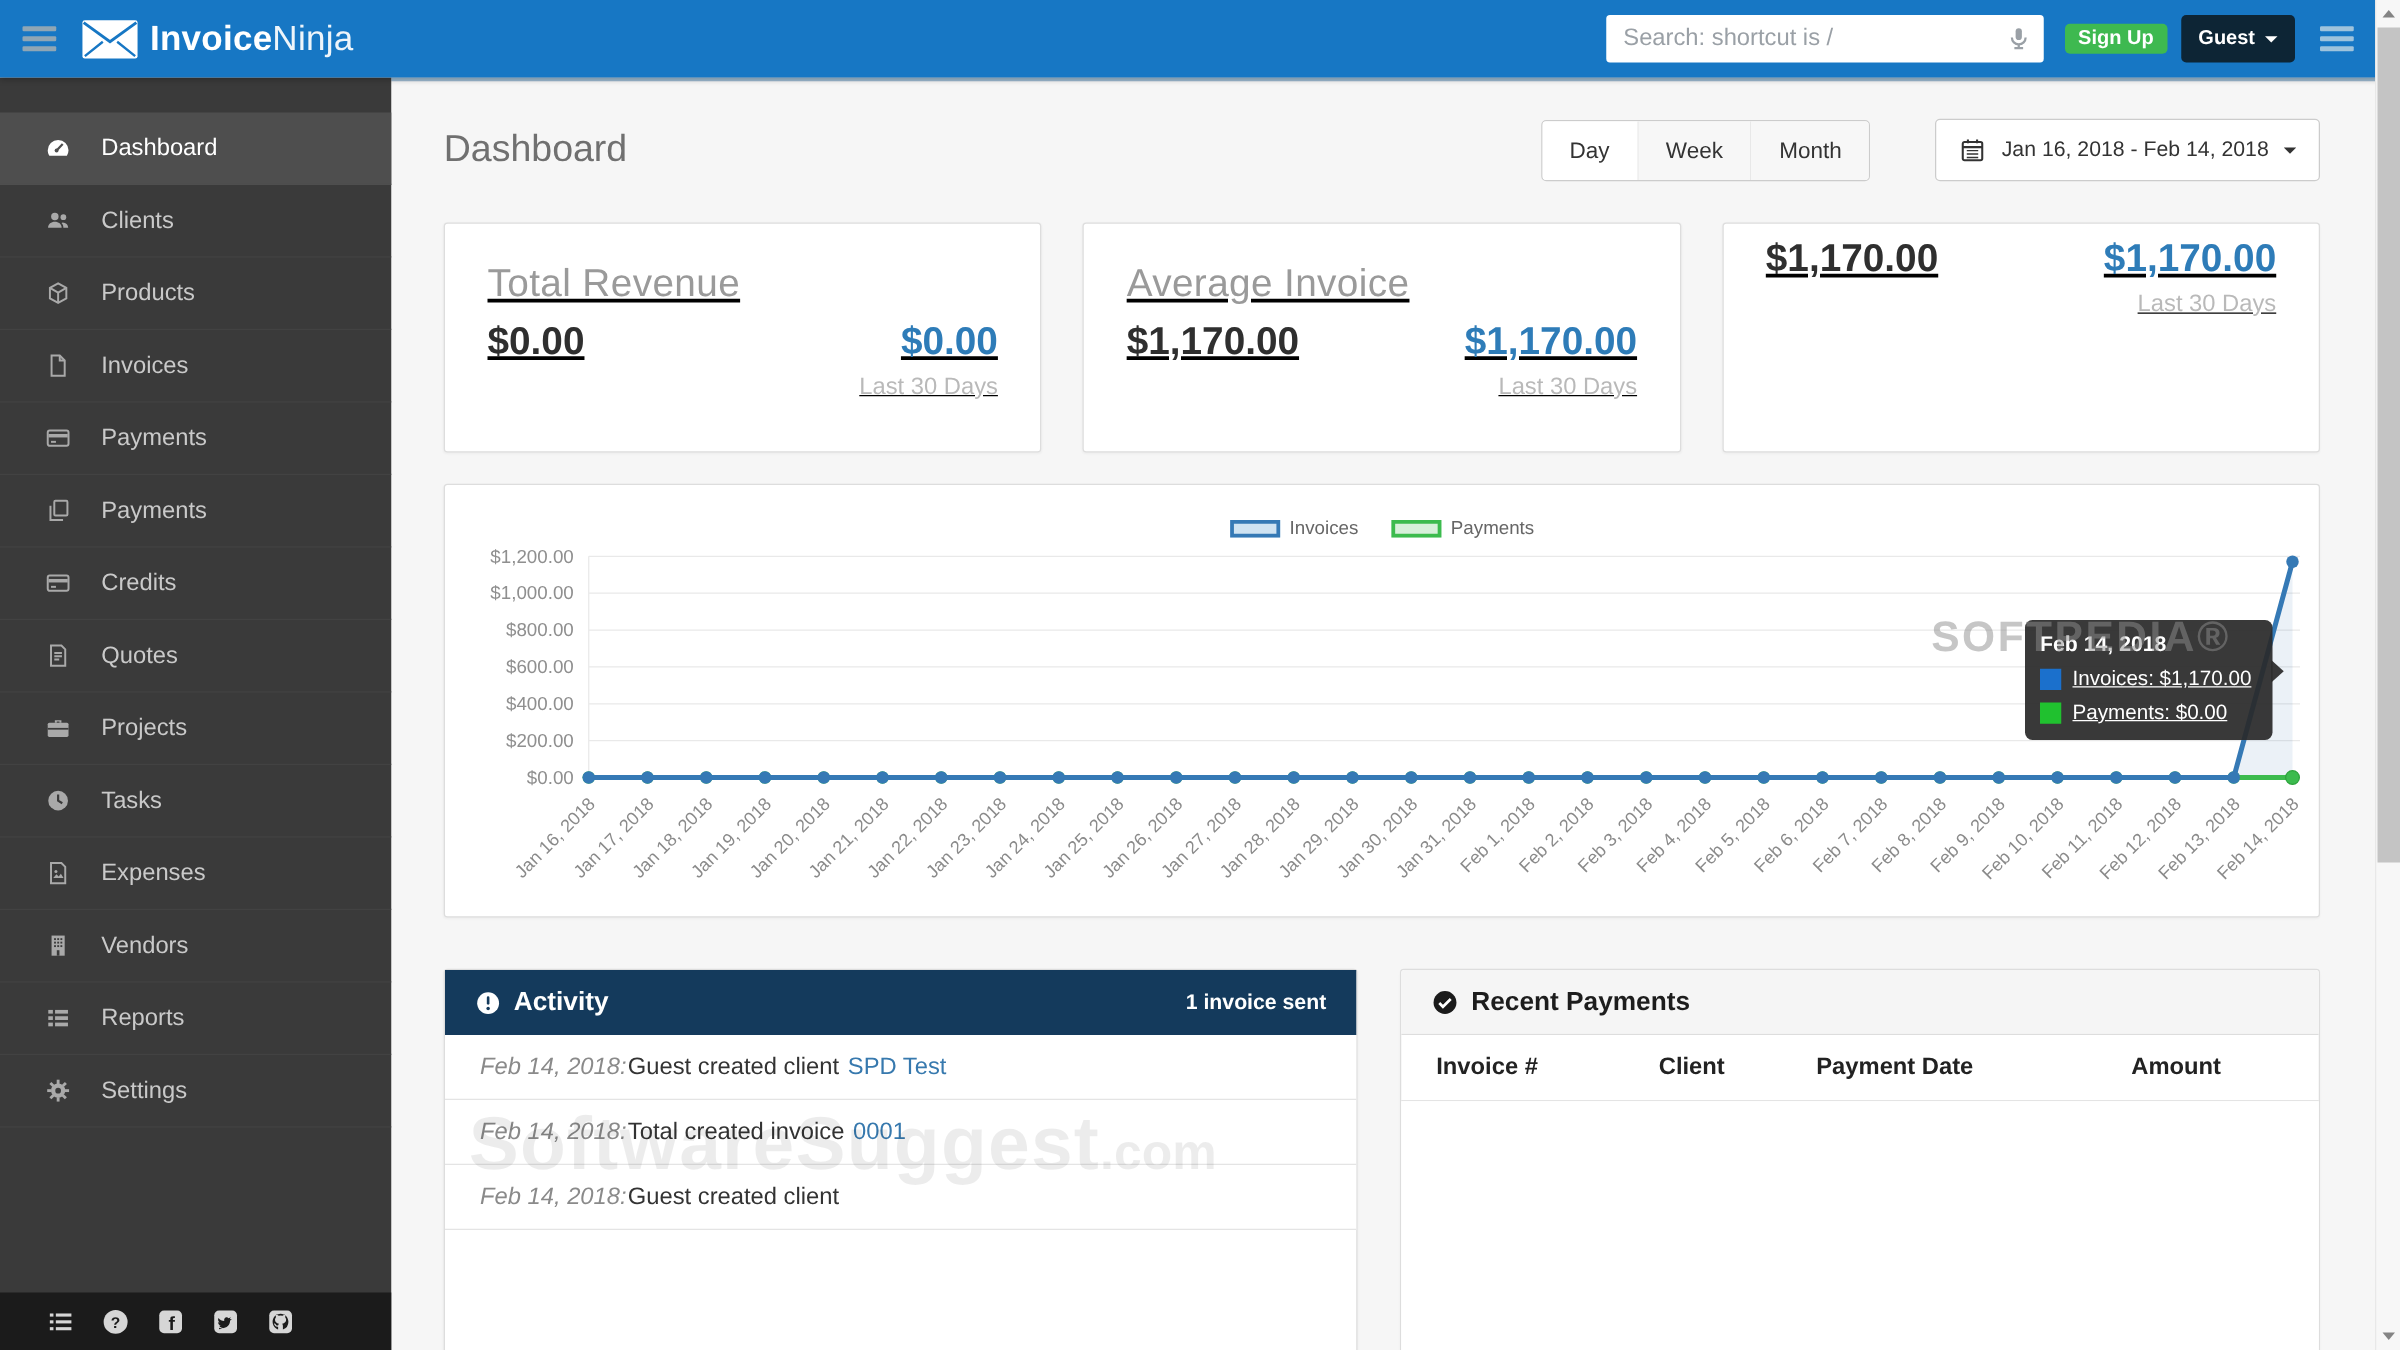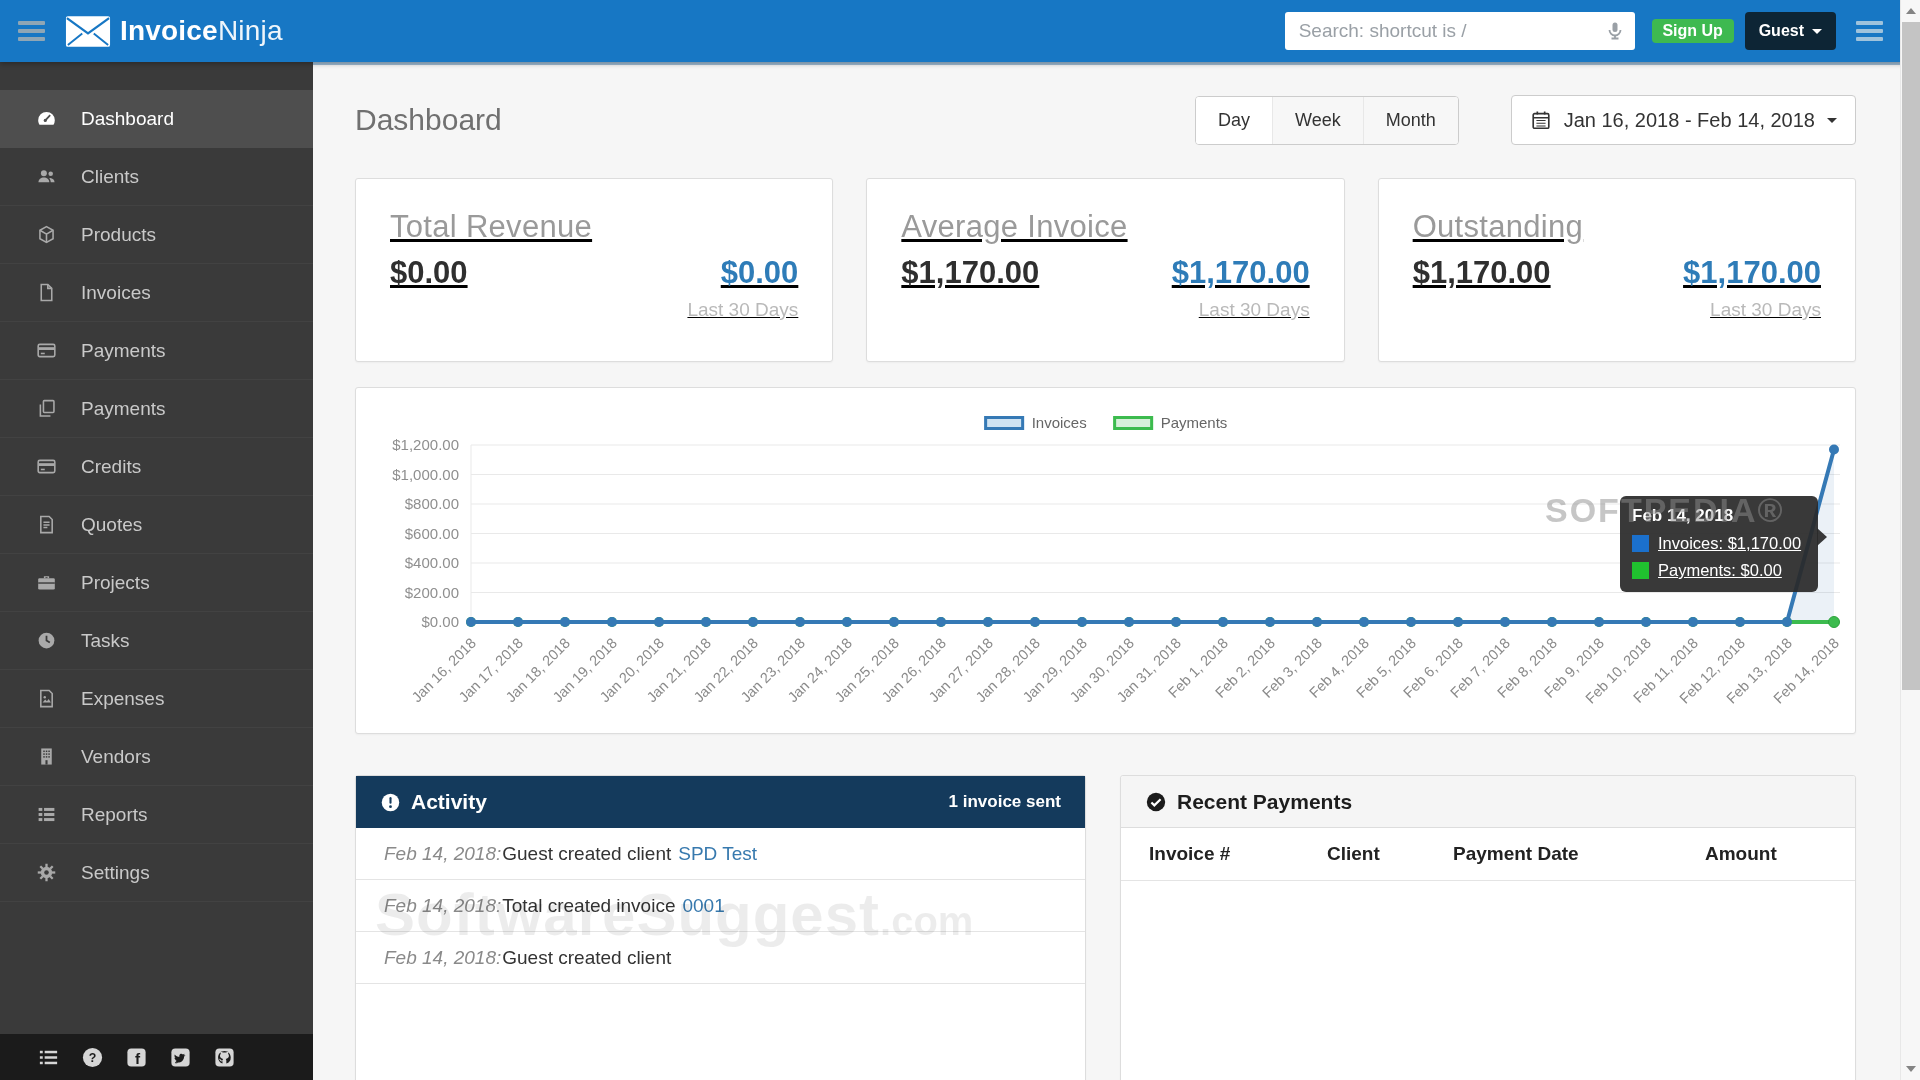--- a/index.html
+++ b/index.html
@@ -57,21 +57,21 @@
   .content { position:absolute; top:62px; left:313px; right:0; bottom:0; background:#f6f6f6;
              padding:0 64px 0 42px; border-top:3px solid #9fbcd3; overflow:hidden; }
   .page-head { display:flex; align-items:center; padding-top:28px; height:82px; }
   .page-title { font-size:30px; font-weight:400; color:#707070; flex:1; }
   .btn-group { display:flex; background:#fff; border:1px solid #ccc; border-radius:4px; overflow:hidden; margin-right:52px; }
   .tab { padding:13px 22px; font-size:18px; color:#333; background:#f7f7f7; border:none; cursor:pointer;
          border-right:1px solid #e8e8e8; font-family:"Liberation Sans","DejaVu Sans",sans-serif; }
   .tab:last-child { border-right:none; }
   .tab.active { background:#fff; }
   .date-btn { height:50px; background:#fff; border:1px solid #ccc; border-radius:4px; padding:0 18px;
-              display:flex; align-items:center; font-size:20px; color:#333; cursor:pointer;
+              display:flex; align-items:center; font-size:17px; color:#333; cursor:pointer;
               font-family:"Liberation Sans","DejaVu Sans",sans-serif; }
   .date-btn .cal { width:22px; height:22px; margin-right:12px; }
   .date-btn .caret { margin-left:12px; }
 
   .panel { background:#fff; border:1px solid #ddd; border-radius:3px; box-shadow:0 1px 2px rgba(0,0,0,.04); }
 
   
   .stats-row { display:flex; gap:33px; margin-top:31px; }
   .stat-card { flex:1; height:184px;text-decoration:underline; }
   .stat-title { padding:30px 0 0 34px; font-size:31px; font-weight:300; color:#9a9a9a; letter-spacing:.3px; }
@@ -410,21 +410,20 @@
       </div>
       <div class="panel stat-card">
         <div class="stat-title">Average Invoice</div>
         <div class="stat-values">
           <span class="stat-main">$1,170.00</span>
           <span class="stat-period">$1,170.00</span>
         </div>
         <div class="stat-period-label">Last 30 Days</div>
       </div>
       <div class="panel stat-card">
-        <div class="stat-title">Outstanding</div>
         <div class="stat-values">
           <span class="stat-main">$1,170.00</span>
           <span class="stat-period">$1,170.00</span>
         </div>
         <div class="stat-period-label">Last 30 Days</div>
       </div>
     </div>
 
   <section class="panel chart-panel">
     <div class="legend" id="chart-legend">

